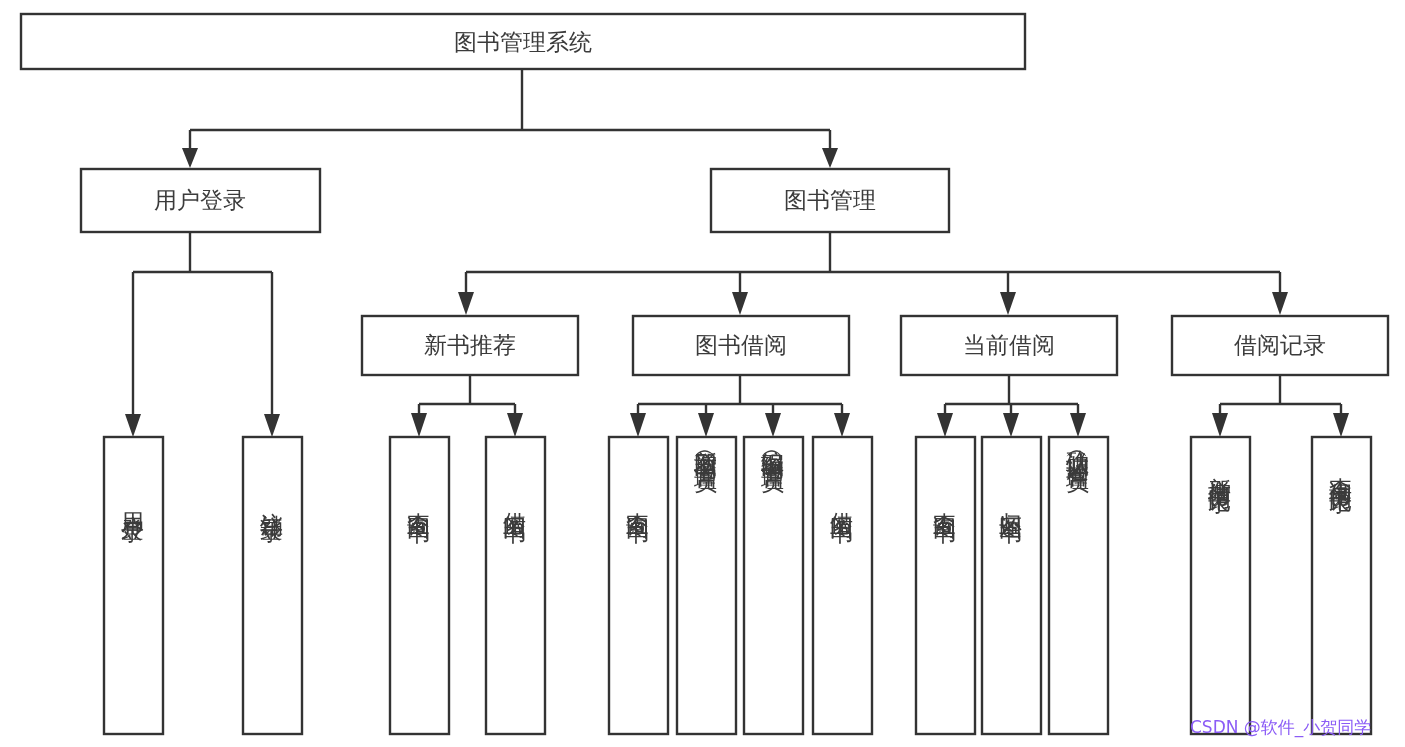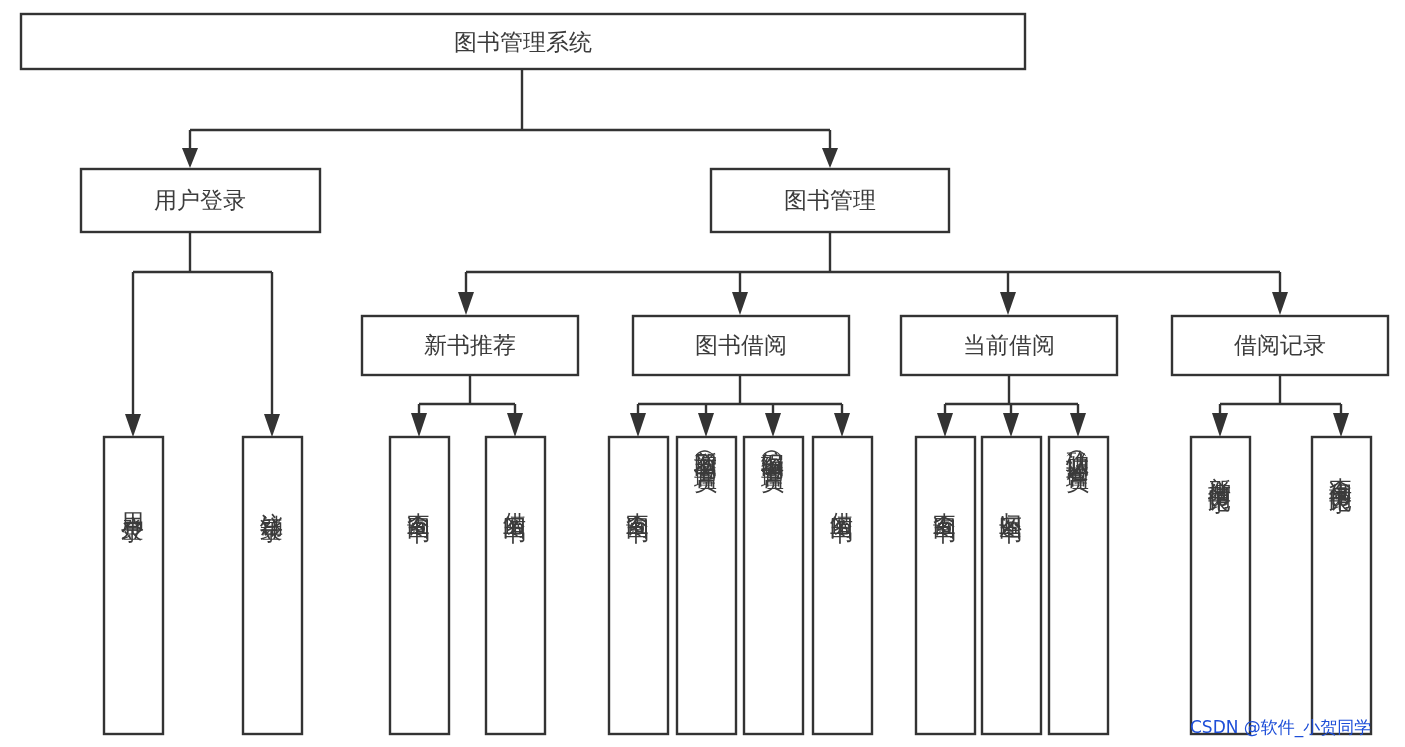--- a/index.html
+++ b/index.html
@@ -56,21 +56,21 @@
   .arrow-head {
     fill: #333333;
     stroke: none;
   }
   #watermark {
     position: absolute;
     left: 1190px;
     top: 716px;
     font-family: "DejaVu Sans", "Liberation Sans", sans-serif;
     font-size: 17px;
-    color: #1d4ed8;
+    color: #8b5cf6;
     white-space: nowrap;
     pointer-events: none;
   }
 </style>
 </head>
 <body>
 
 <div id="diagram-root">
 
   <svg id="tree-svg" viewBox="0 0 1405 747" xmlns="http://www.w3.org/2000/svg">

